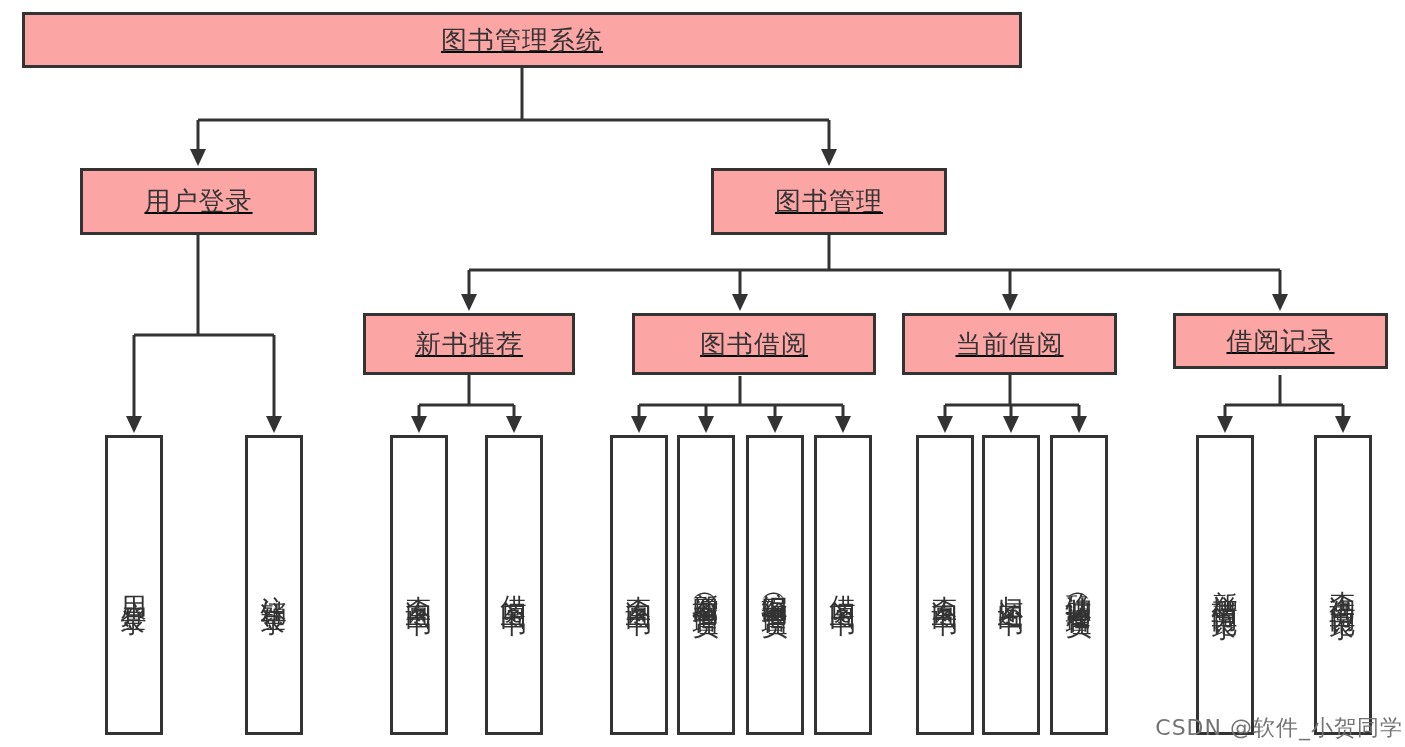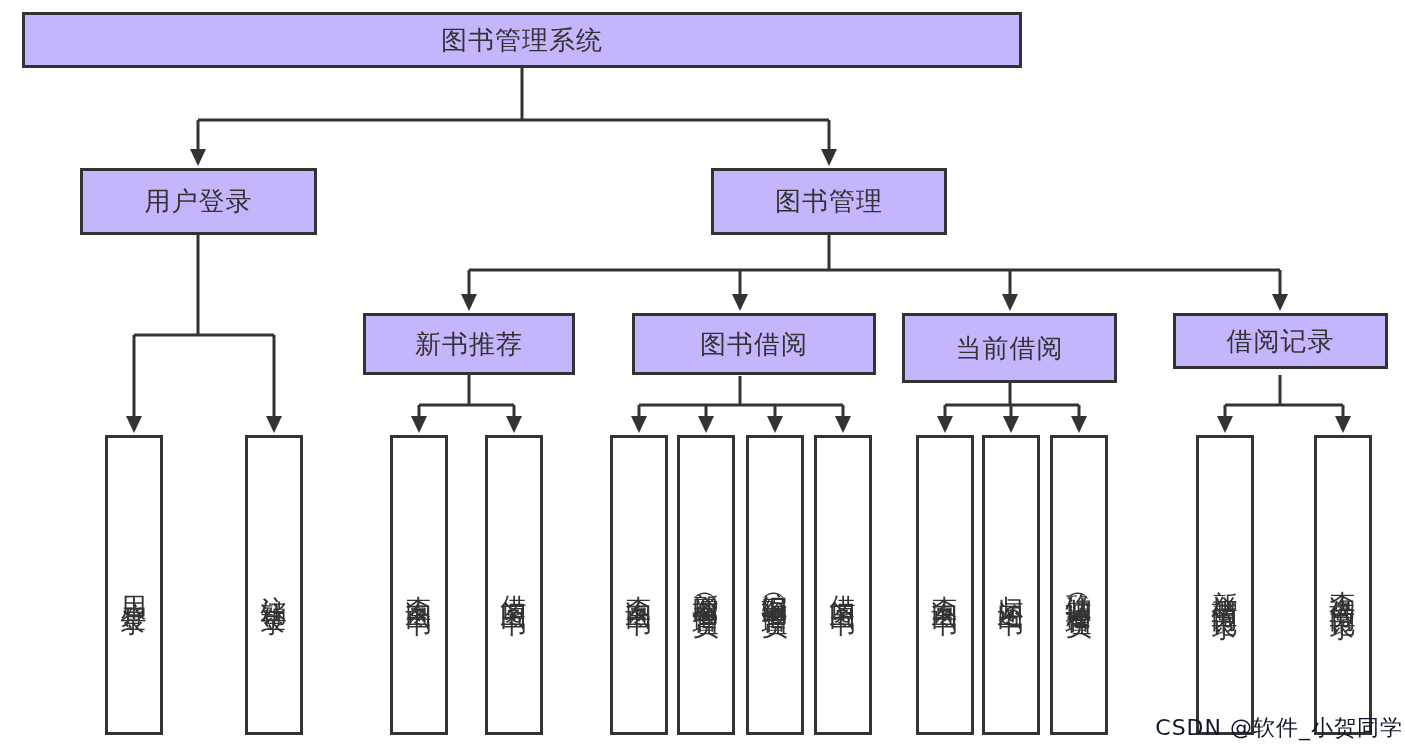--- a/index.html
+++ b/index.html
@@ -19,25 +19,26 @@
     position: absolute;
     left: 0; top: 0;
     width: 1405px;
     height: 747px;
     z-index: 1;
   }
   .node {
     position: absolute;
     box-sizing: border-box;
     border: 3px solid #333333;
-    background: #c4b5fd;
+    background: #fca5a5;
     display: flex;
     align-items: center;
     justify-content: center;
     z-index: 2;
+    text-decoration: underline;
   }
   .node .h-label {
     color: #333333;
     font-size: 26px;
     letter-spacing: 1px;
     white-space: nowrap;
   }
   .leaf {
     position: absolute;
     box-sizing: border-box;
@@ -58,21 +59,21 @@
     font-size: 26px;
     letter-spacing: 5px;
     line-height: 1;
     white-space: nowrap;
   }
   .watermark {
     position: absolute;
     right: 2px;
     bottom: 4px;
     font-size: 22px;
-    color: #0f172a;
+    color: #737373;
     letter-spacing: 1px;
     z-index: 3;
     white-space: nowrap;
   }
 </style>
 </head>
 <body>
 
 <div class="canvas">
 
@@ -141,21 +142,21 @@
   <div class="node" style="left:363px;top:313px;width:212px;height:62px">
     <span class="h-label">新书推荐</span>
   </div>
 
   <div class="node" style="left:711px;top:168px;width:236px;height:67px">
     <span class="h-label">图书管理</span>
   </div>
   <div class="node" style="left:632px;top:313px;width:244px;height:62px">
     <span class="h-label">图书借阅</span>
   </div>
-  <div class="node" style="left:902px;top:313px;width:215px;height:70px">
+  <div class="node" style="left:902px;top:313px;width:215px;height:62px">
     <span class="h-label">当前借阅</span>
   </div>
   <div class="node" style="left:1173px;top:313px;width:215px;height:56px">
     <span class="h-label">借阅记录</span>
   </div>
 
   <div class="leaf" style="left:105px">
     <span class="v-label">用户登录</span>
   </div>
   <div class="leaf" style="left:245px">

